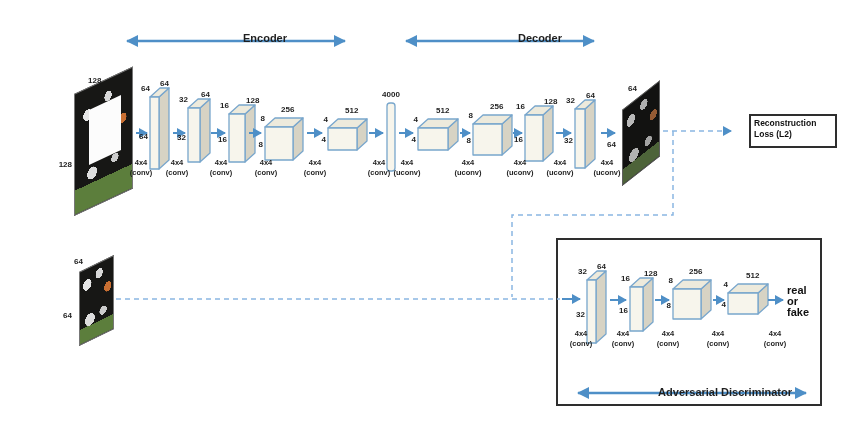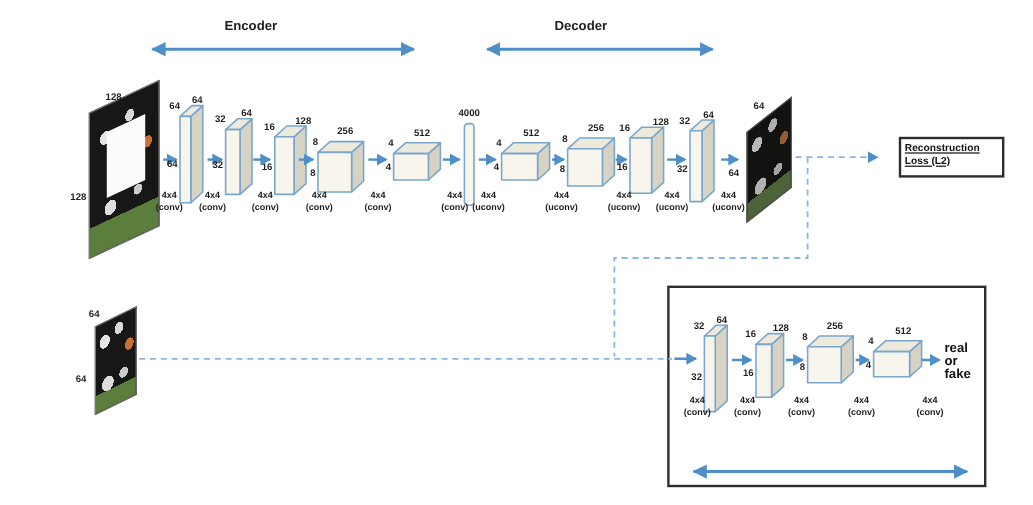--- a/index.html
+++ b/index.html
@@ -3,25 +3,25 @@
 <meta charset="utf-8">
 <style>
   html,body{margin:0;padding:0;background:#fff;}
   #canvas{position:relative;width:861px;height:421px;background:#ffffff;overflow:hidden;
           font-family:"Liberation Sans","DejaVu Sans",sans-serif;}
   #canvas svg{position:absolute;left:0;top:0;z-index:3;}
   #labels{position:absolute;left:0;top:0;width:861px;height:421px;z-index:4;pointer-events:none;}
   .num{position:absolute;font-size:8px;font-weight:bold;color:#1f1f1f;line-height:9px;white-space:nowrap;}
   .kern{position:absolute;font-size:7.5px;font-weight:bold;color:#1f1f1f;line-height:9.5px;
         text-align:center;white-space:pre-line;width:44px;}
-  .sectitle{position:absolute;font-size:11px;font-weight:bold;color:#1f1f1f;text-align:left;}
+  .sectitle{position:absolute;font-size:11px;font-weight:bold;color:#1f1f1f;text-align:right;margin-top:16px;}
   .bigbox{position:absolute;background:#ffffff;border:2px solid #2e2e2e;z-index:1;}
   #lossbox{position:absolute;left:749px;top:114px;width:78px;height:26px;background:#fff;
            border:2px solid #2e2e2e;z-index:2;padding:2px 3px;}
-  #lossbox .txt{font-size:8.5px;font-weight:bold;color:#111;line-height:11px;white-space:pre-line;text-decoration:underline;}
+  #lossbox .txt{font-size:8.5px;font-weight:bold;color:#111;line-height:11px;white-space:pre-line;}
   #realfake{position:absolute;left:787px;top:285px;font-size:11px;font-weight:bold;color:#111;
             line-height:11px;white-space:pre-line;z-index:4;}
   .photo{position:absolute;z-index:2;border:1px solid #777;
          background:
            radial-gradient(ellipse 7px 9px at 22% 22%, #e6e6e6 60%, transparent 61%),
            radial-gradient(ellipse 6px 8px at 58% 14%, #d9d9d9 60%, transparent 61%),
            radial-gradient(ellipse 6px 8px at 84% 38%, #c96f32 60%, transparent 61%),
            radial-gradient(ellipse 8px 10px at 30% 72%, #dddddd 60%, transparent 61%),
            radial-gradient(ellipse 6px 7px at 70% 68%, #cccccc 60%, transparent 61%),
            linear-gradient(to bottom, rgba(0,0,0,0) 80%, #5c7e3c 80%);
@@ -128,20 +128,21 @@
         <line x1="610" y1="300" x2="626" y2="300" stroke="#4e8fc7" stroke-width="2" marker-end="url(#ah)"></line>
         <line x1="655" y1="300" x2="669" y2="300" stroke="#4e8fc7" stroke-width="2" marker-end="url(#ah)"></line>
         <line x1="713" y1="300" x2="724" y2="300" stroke="#4e8fc7" stroke-width="2" marker-end="url(#ah)"></line>
         <line x1="768" y1="300" x2="783" y2="300" stroke="#4e8fc7" stroke-width="2" marker-end="url(#ah)"></line>
       </g>
   </svg>
 
   <div id="labels">
     <div class="sectitle" style="left:187px;top:16px;width:100px;">Encoder</div>
     <div class="sectitle" style="left:462px;top:16px;width:100px;">Decoder</div>
+    <div class="sectitle" style="left:592px;top:370px;width:200px;">Adversarial Discriminator</div>
 
     <div class="num" style="left:88px;top:76px;">128</div>
     <div class="num" style="left:50px;top:160px;width:22px;text-align:right;">128</div>
     <div class="num" style="left:74px;top:257px;">64</div>
     <div class="num" style="left:52px;top:311px;width:20px;text-align:right;">64</div>
     <div class="num" style="left:628px;top:84px;">64</div>
     <div class="num" style="left:598px;top:140px;width:18px;text-align:right;">64</div>
 
     <div class="num" style="left:371px;top:90px;width:40px;text-align:center;">4000</div>
   <div class="num" style="left: 130px; top: 84px; width: 20px; text-align: right;">64</div>

